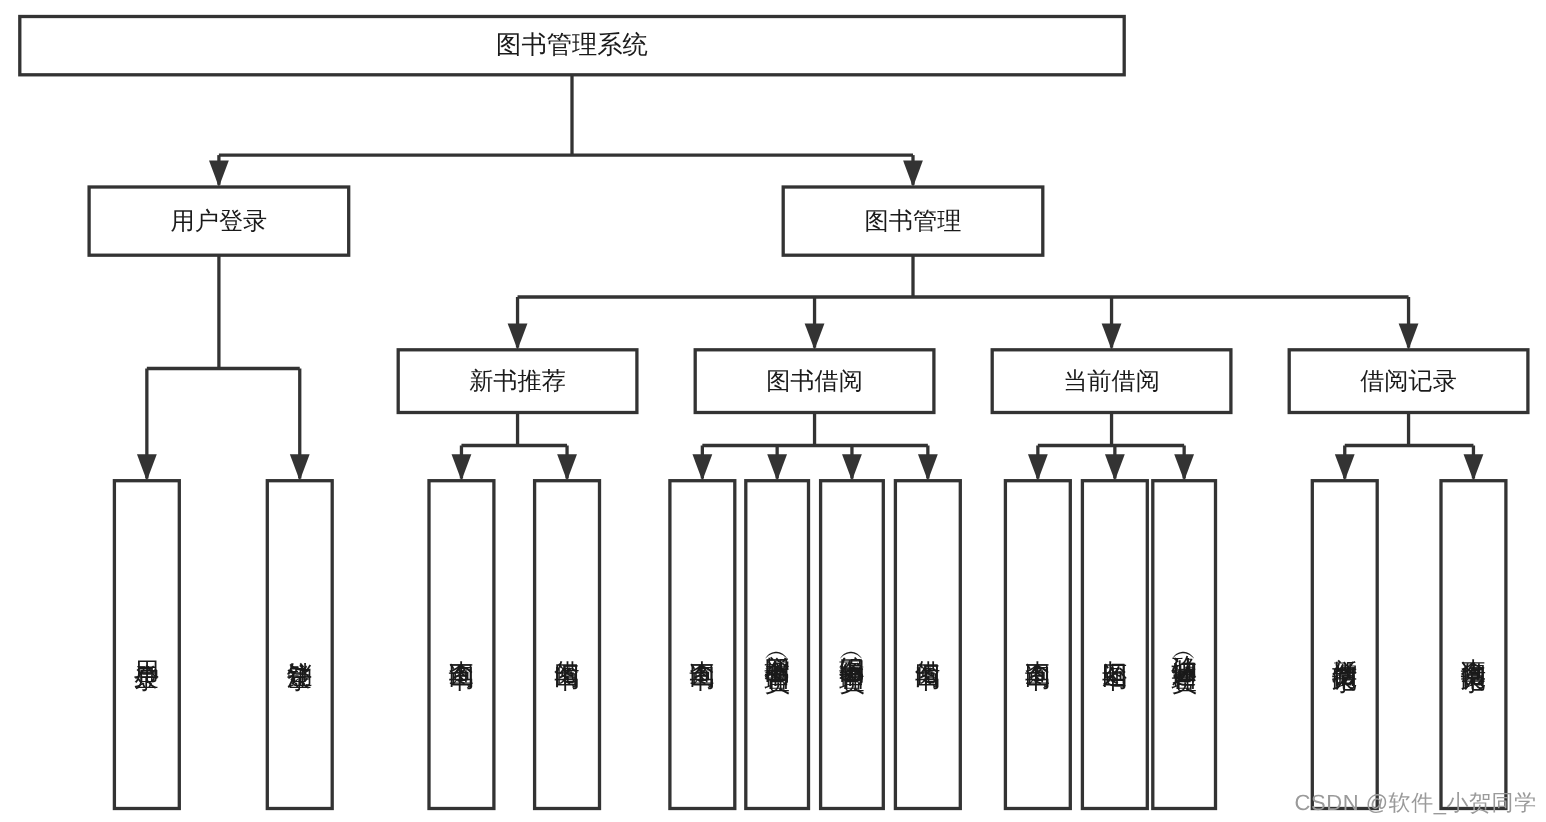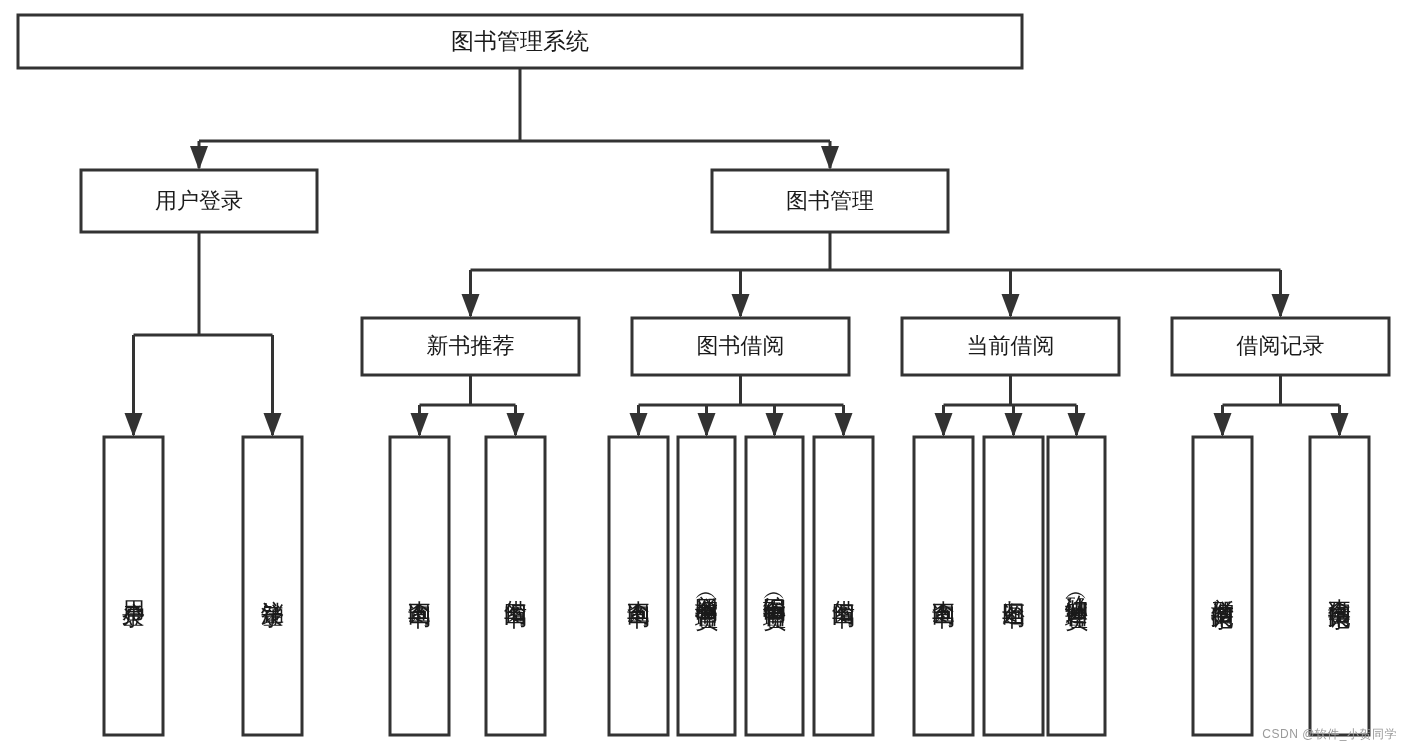--- a/index.html
+++ b/index.html
@@ -68,21 +68,21 @@
     color: #1a1a1a;
     letter-spacing: 2px;
     white-space: nowrap;
     text-align: center;
   }
   .watermark {
     position: absolute;
     right: 8px;
     bottom: 4px;
     font-family: "Liberation Sans", "DejaVu Sans", sans-serif;
-    font-size: 12px;
+    font-size: 20px;
     color: #9a9a9a;
     white-space: nowrap;
     letter-spacing: 0.5px;
   }
 </style>
 </head>
 <body>
 
 <div id="diagram-root">
   <svg class="diagram" id="diagram-svg" viewBox="0 0 1405 747">

